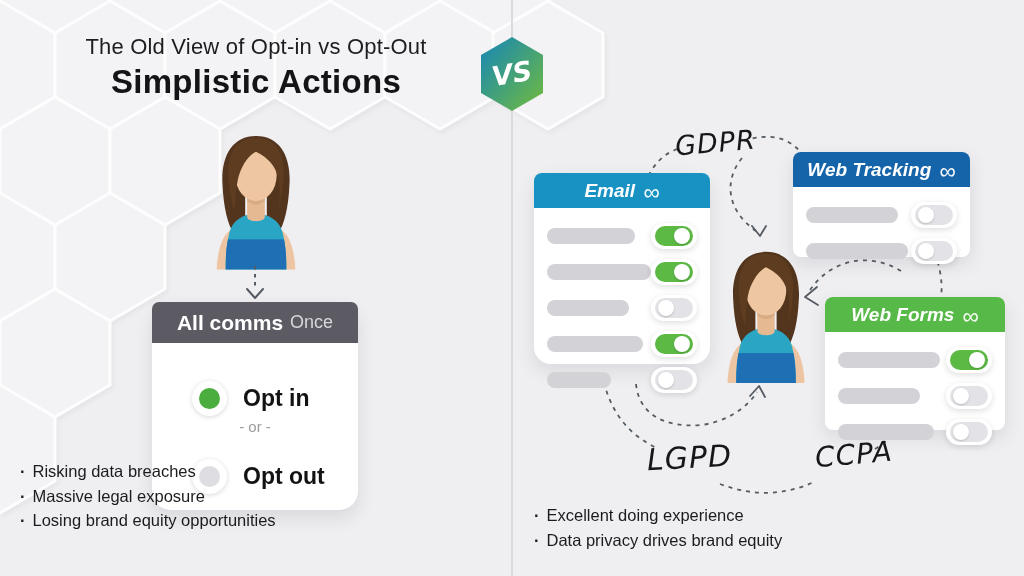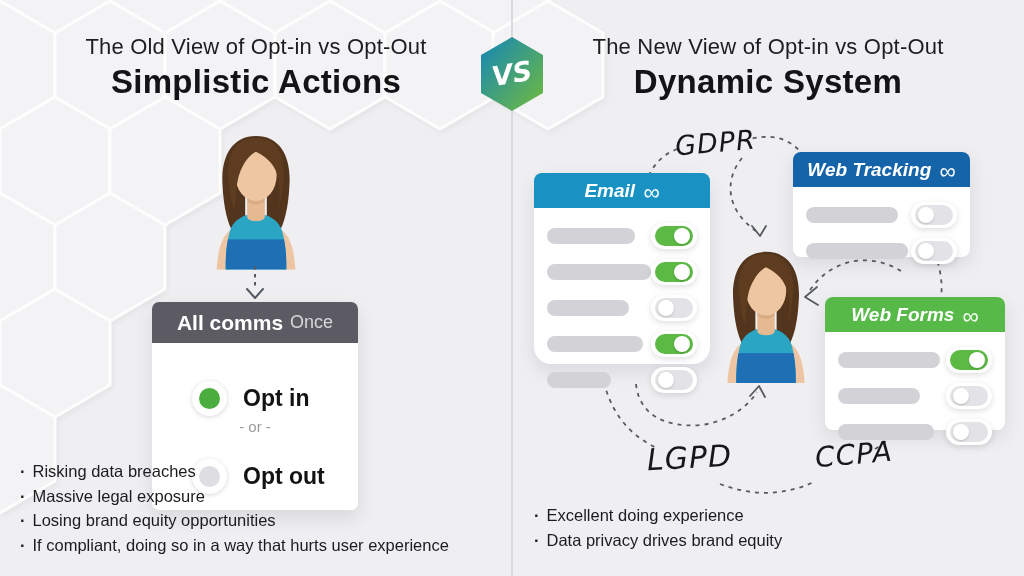--- a/index.html
+++ b/index.html
@@ -26,21 +26,21 @@
   .vs-badge text { font-family:"DejaVu Sans", sans-serif; }
 
   
   .avatar { position:absolute; }
 
   
   .down-arrow { position:absolute; left:243px; top:264px; }
   .down-arrow path, .arrows path { stroke:var(--arrow-gray,#555b63); fill:none; }
 
   
-  .consent-card { position:absolute; left:152px; top:302px; width:206px; background:#fff; border-radius:7px;
+  .consent-card { position:absolute; left:152px; top:302px; width:206px; background:#fff; border-radius:19px;
     box-shadow:0 8px 18px rgba(60,60,80,0.12); }
   .consent-head { height:41px; background:var(--old-card-header,#5c5b63); border-radius:7px 7px 0 0;
     display:flex; align-items:center; justify-content:center; gap:7px; }
   .consent-head .strong { font-size:21px; font-weight:800; color:#fff; }
   .consent-head .light { font-size:18px; font-weight:300; color:#d6d6db; }
   .consent-body { padding:14px 0 16px 0; }
   .opt-row { display:flex; align-items:center; gap:16px; padding-left:40px;margin-top:24px; }
   .radio { width:35px; height:35px; border-radius:50%; background:#fff; box-shadow:0 1px 5px rgba(0,0,0,0.16);
     display:flex; align-items:center; justify-content:center; flex:0 0 auto; }
   .radio .rdot { width:21px; height:21px; border-radius:50%; background:#dedee2; }
@@ -164,29 +164,24 @@
             </span>
           <span class="opt-label">Opt out</span>
         </div>
       </div>
     </div>
 
     <div class="bullets bullets-left">
       <div class="bullet"><span>Risking data breaches</span></div>
       <div class="bullet"><span>Massive legal exposure</span></div>
       <div class="bullet"><span>Losing brand equity opportunities</span></div>
-      <div class="bullet"><span>If compliant, doing so in a way that hurts user experience</span></div>
     </div>
   </div>
 
   <div class="panel panel-right">
-    <div class="titles">
-      <div class="title-top">The New View of Opt-in vs Opt-Out</div>
-      <div class="title-main">Dynamic System</div>
-    </div>
 
     <svg class="arrows" width="512" height="576">
       <path class="dash" d="M133 184 C140 165 152 153 166 149"></path>
       <path class="dash" d="M232 141 C258 132 278 138 290 154"></path>
       <path class="dash" d="M230 158 C212 180 214 210 244 231"></path>
       <path d="M240 226 L248 236 L254 226" stroke-linecap="round" stroke-linejoin="round"></path>
       <path class="dash" d="M423 253 C428 268 431 283 429 297"></path>
       <path class="dash" d="M389 271 C358 252 318 258 296 293"></path>
       <path d="M305 287 L293 297 L306 305" stroke-linecap="round" stroke-linejoin="round"></path>
       <path class="dash" d="M92 382 C99 412 117 436 147 449"></path>

